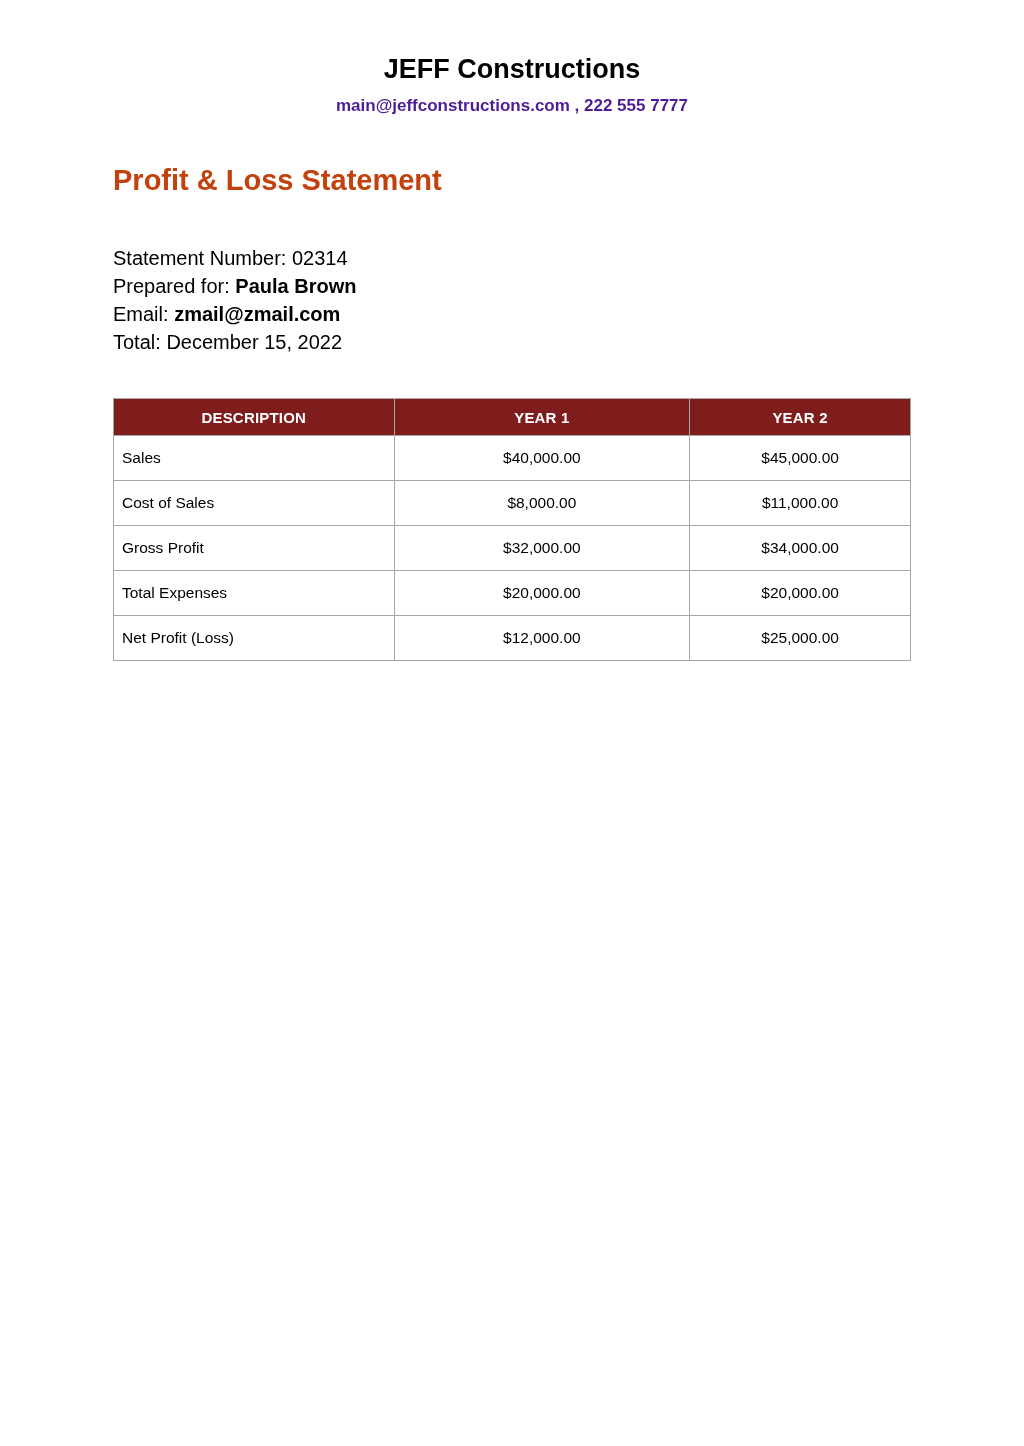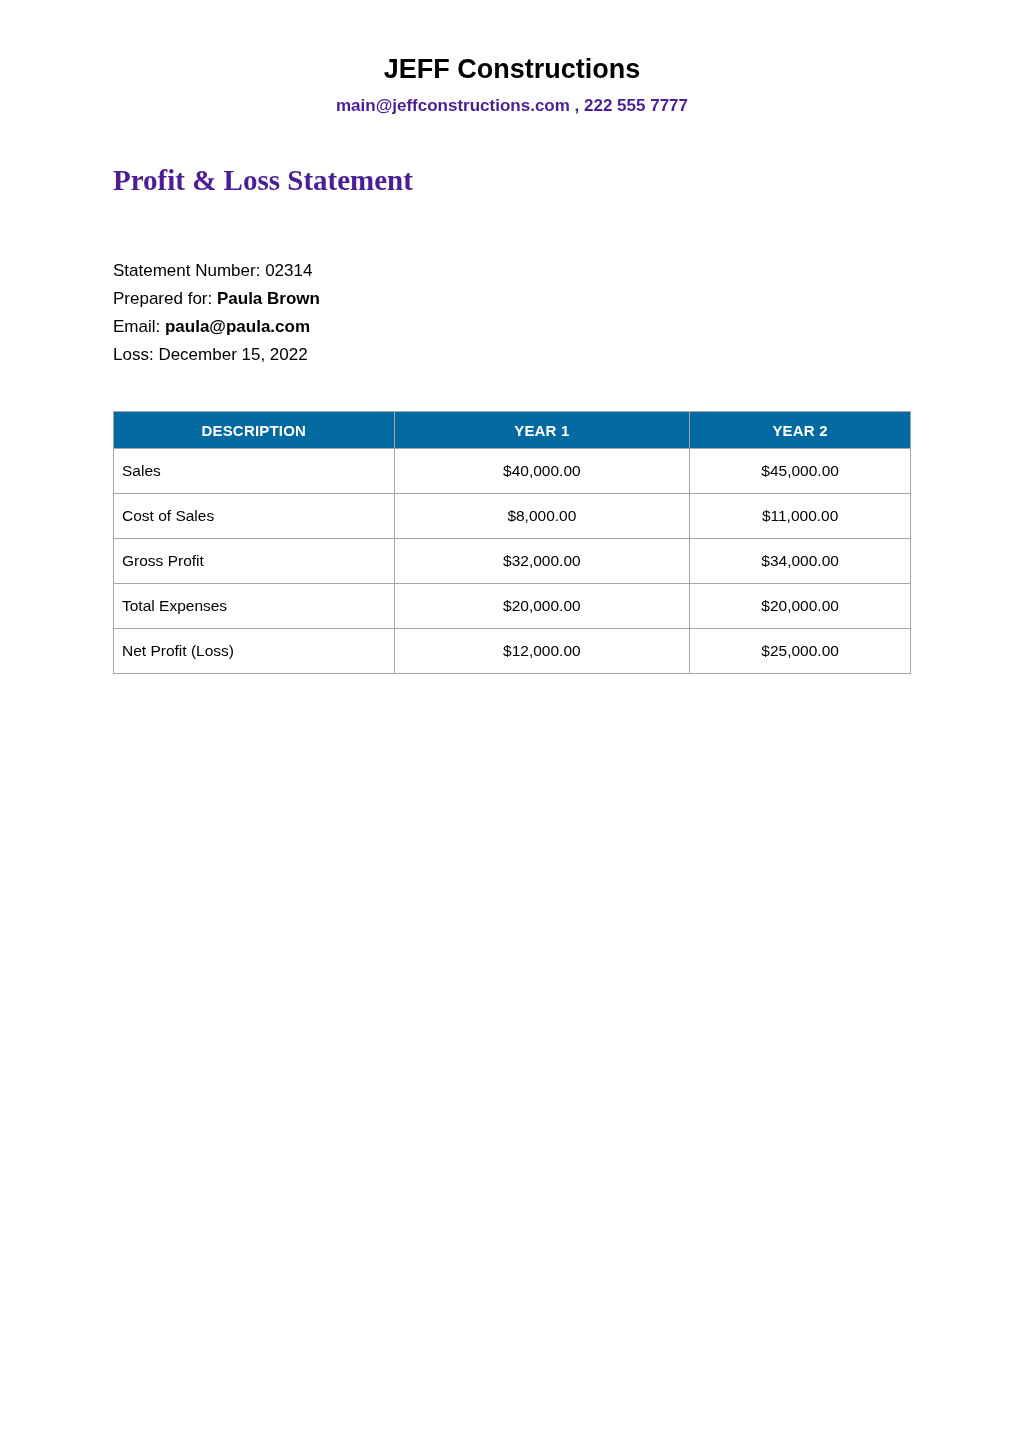--- a/index.html
+++ b/index.html
@@ -34,46 +34,45 @@
   }
 
   .content {
     padding: 0 113px;
   }
 
   .page-title {
     margin-top: 48px;
     font-size: 29px;
     font-weight: 700;
-    color: #4c1d95;
-    font-family: Liberation Serif, serif;
+    color: #c2410c;
   }
 
   .meta-block {
-    margin-top: 60px;
-    font-size: 17px;
+    margin-top: 47px;
+    font-size: 20px;
     line-height: 28px;
     color: #000000;
   }
   .meta-line .meta-value-bold {
     font-weight: 700;
   }
 
   table.pl-table {
     margin-top: 42px;
     width: 798px;
     border-collapse: collapse;
     table-layout: fixed;
   }
   .pl-table col.col-desc  { width: 35.2%; }
   .pl-table col.col-year1 { width: 37.1%; }
   .pl-table col.col-year2 { width: 27.7%; }
 
   .pl-table th {
-    background: #0369a1;
+    background: #7f1d1d;
     color: #ffffff;
     font-size: 15px;
     font-weight: 700;
     height: 37px;
     text-align: center;
     border: 1px solid #a6a6a6;
     letter-spacing: 0.2px;
   }
   .pl-table td {
     height: 45px;
@@ -109,24 +108,24 @@
       <div class="meta-line">
         <span>Statement Number:</span>
         <span>02314</span>
       </div>
       <div class="meta-line">
         <span>Prepared for:</span>
         <span class="meta-value-bold">Paula Brown</span>
       </div>
       <div class="meta-line">
         <span>Email:</span>
-        <span class="meta-value-bold">paula@paula.com</span>
+        <span class="meta-value-bold">zmail@zmail.com</span>
       </div>
       <div class="meta-line">
-        <span>Loss:</span>
+        <span>Total:</span>
         <span>December 15, 2022</span>
       </div>
     </div>
 
     <table class="pl-table">
       <colgroup>
         <col class="col-desc">
         <col class="col-year1">
         <col class="col-year2">
       </colgroup>

